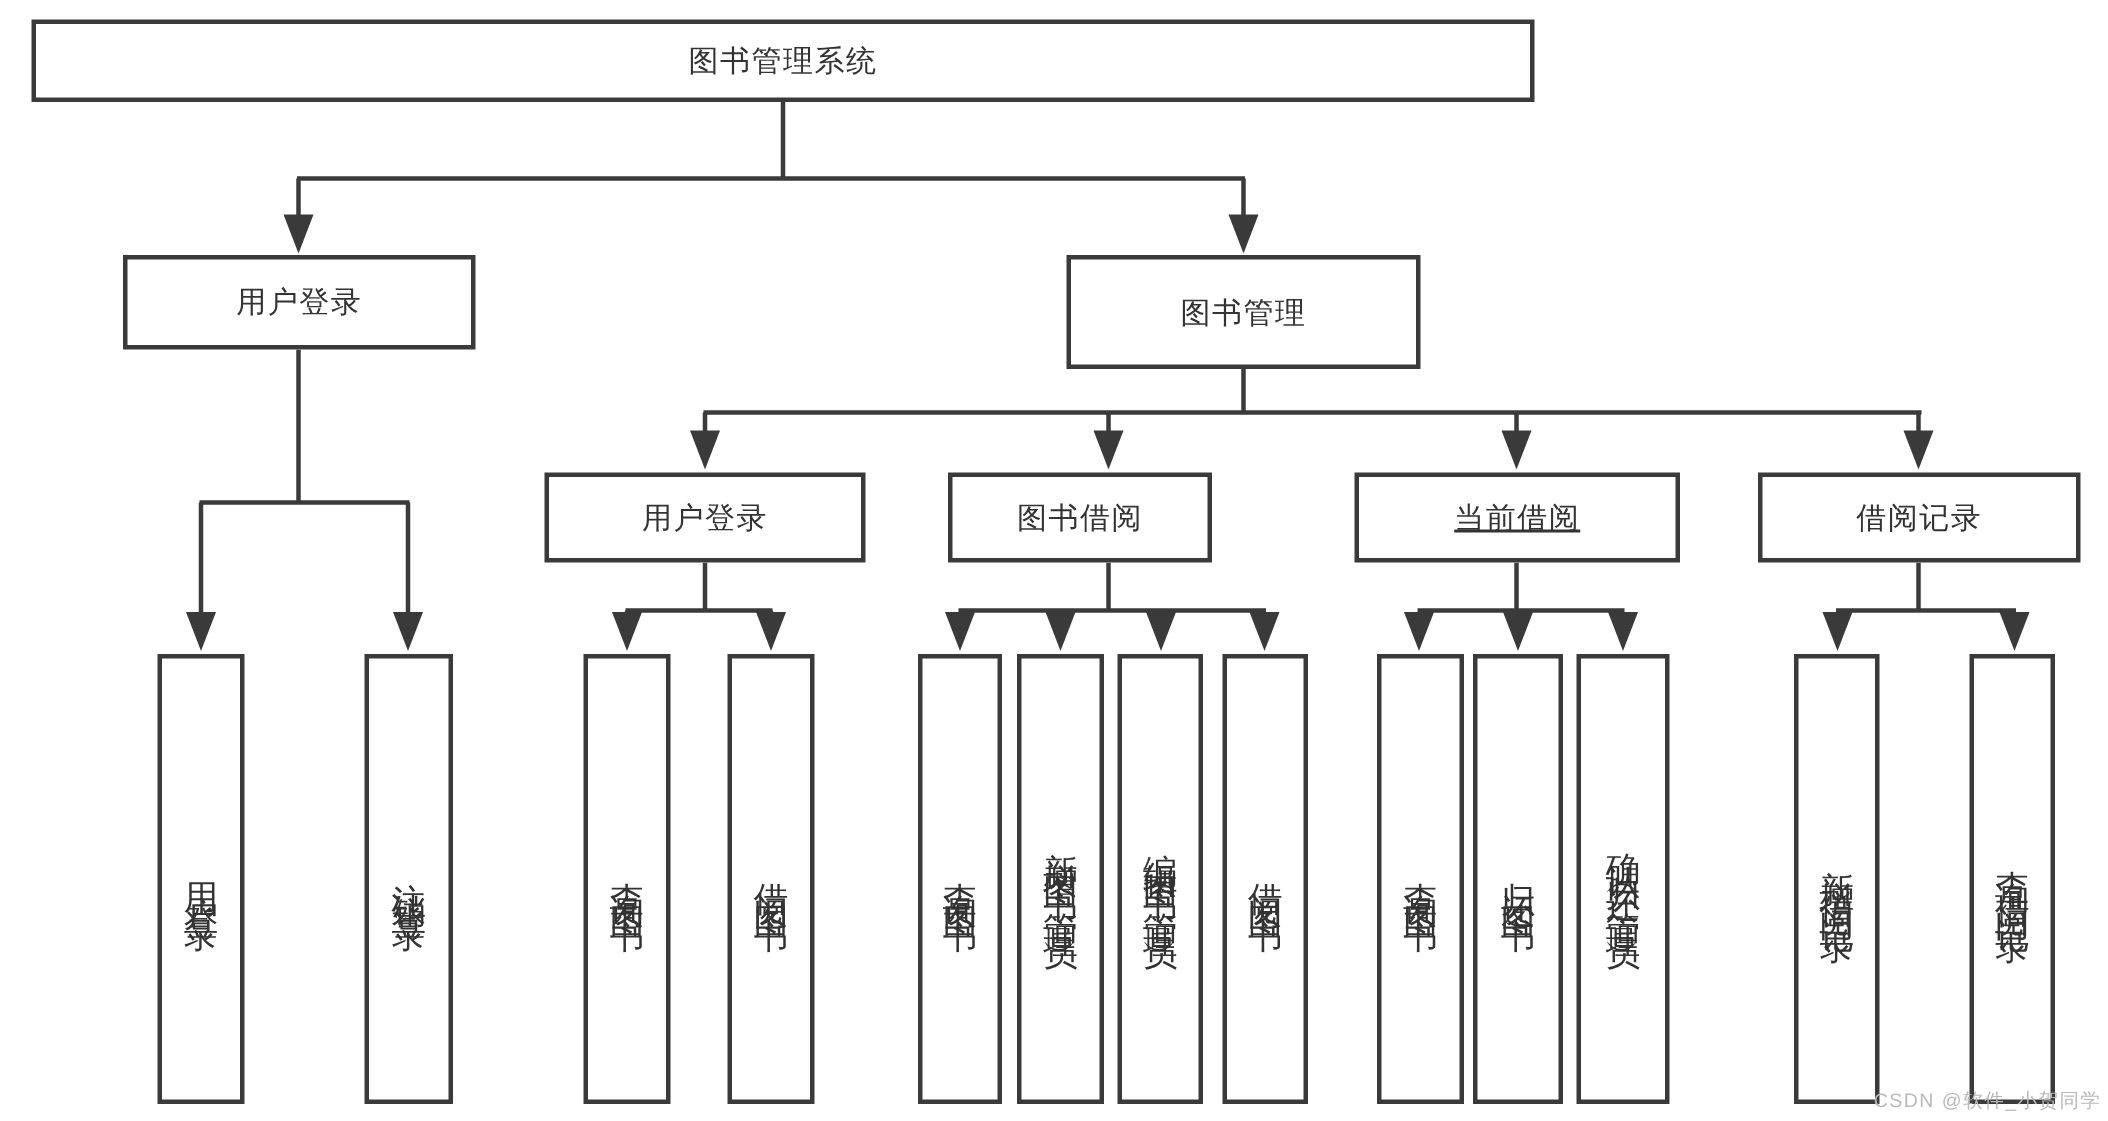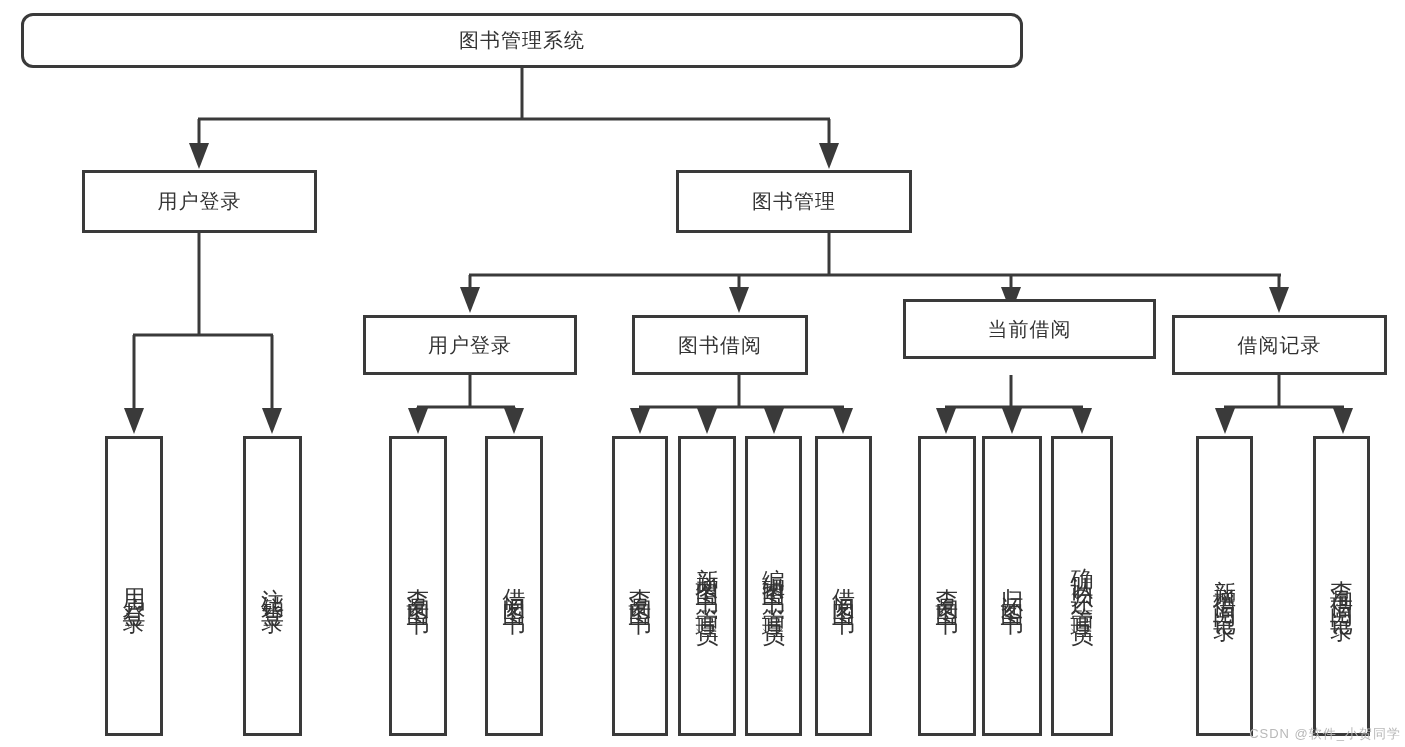--- a/index.html
+++ b/index.html
@@ -121,28 +121,28 @@
     </g>
 
     <g>
       <line x1="1279" y1="375" x2="1279" y2="407"></line>
       <line x1="1224" y1="407" x2="1344" y2="407"></line>
       <polygon points="1225,434 1215,408 1235,408"></polygon>
       <polygon points="1343,434 1333,408 1353,408"></polygon>
     </g>
   </svg>
 
-  <div class="node hnode" style="left:21px; top:13px; width:1002px; height:55px;border-radius:12px;">图书管理系统</div>
+  <div class="node hnode" style="left:21px; top:13px; width:1002px; height:55px;">图书管理系统</div>
 
   <div class="node hnode" style="left:82px; top:170px; width:235px; height:63px;">用户登录</div>
-  <div class="node hnode" style="left:676px; top:170px; width:236px; height:63px;">图书管理</div>
+  <div class="node hnode" style="left:711px; top:170px; width:236px; height:76px;">图书管理</div>
 
   <div class="node hnode" style="left:363px; top:315px; width:214px; height:60px;">用户登录</div>
   <div class="node hnode" style="left:632px; top:315px; width:176px; height:60px;">图书借阅</div>
-  <div class="node hnode" style="left:903px; top:299px; width:253px; height:60px;">当前借阅</div>
+  <div class="node hnode" style="left:903px; top:315px; width:217px; height:60px;text-decoration:underline;">当前借阅</div>
   <div class="node hnode" style="left:1172px; top:315px; width:215px; height:60px;">借阅记录</div>
 
   <div class="node vnode" style="left:105px; top:436px; width:58px; height:300px;">用户登录</div>
   <div class="node vnode" style="left:243px; top:436px; width:59px; height:300px;">注销登录</div>
 
   <div class="node vnode" style="left:389px; top:436px; width:58px; height:300px;">查询图书</div>
   <div class="node vnode" style="left:485px; top:436px; width:58px; height:300px;">借阅图书</div>
 
   <div class="node vnode" style="left:612px; top:436px; width:56px; height:300px;">查询图书</div>
   <div class="node vnode" style="left:678px; top:436px; width:58px; height:300px;">新增图书（管理员）</div>

